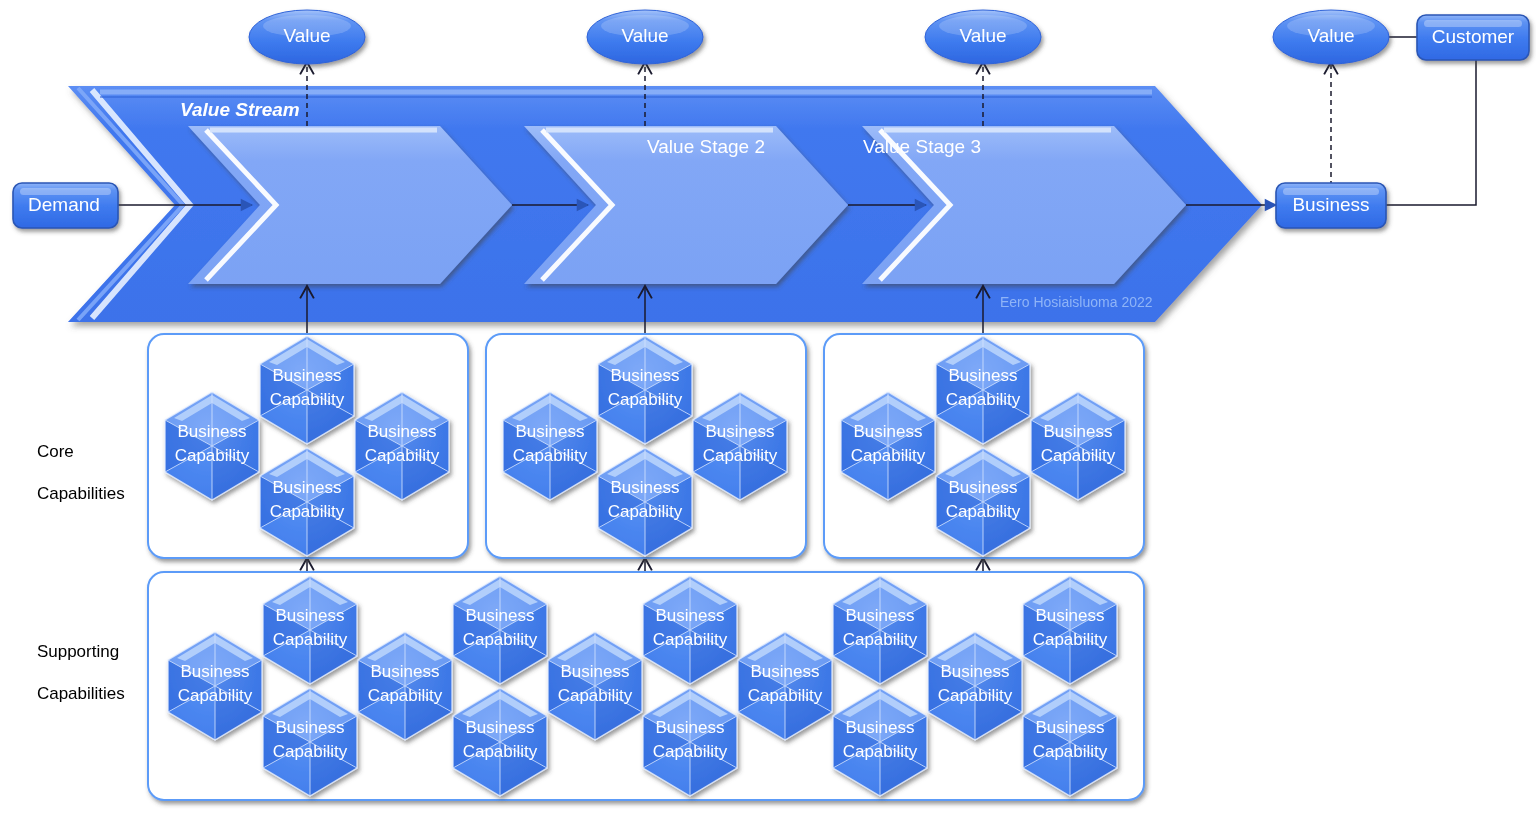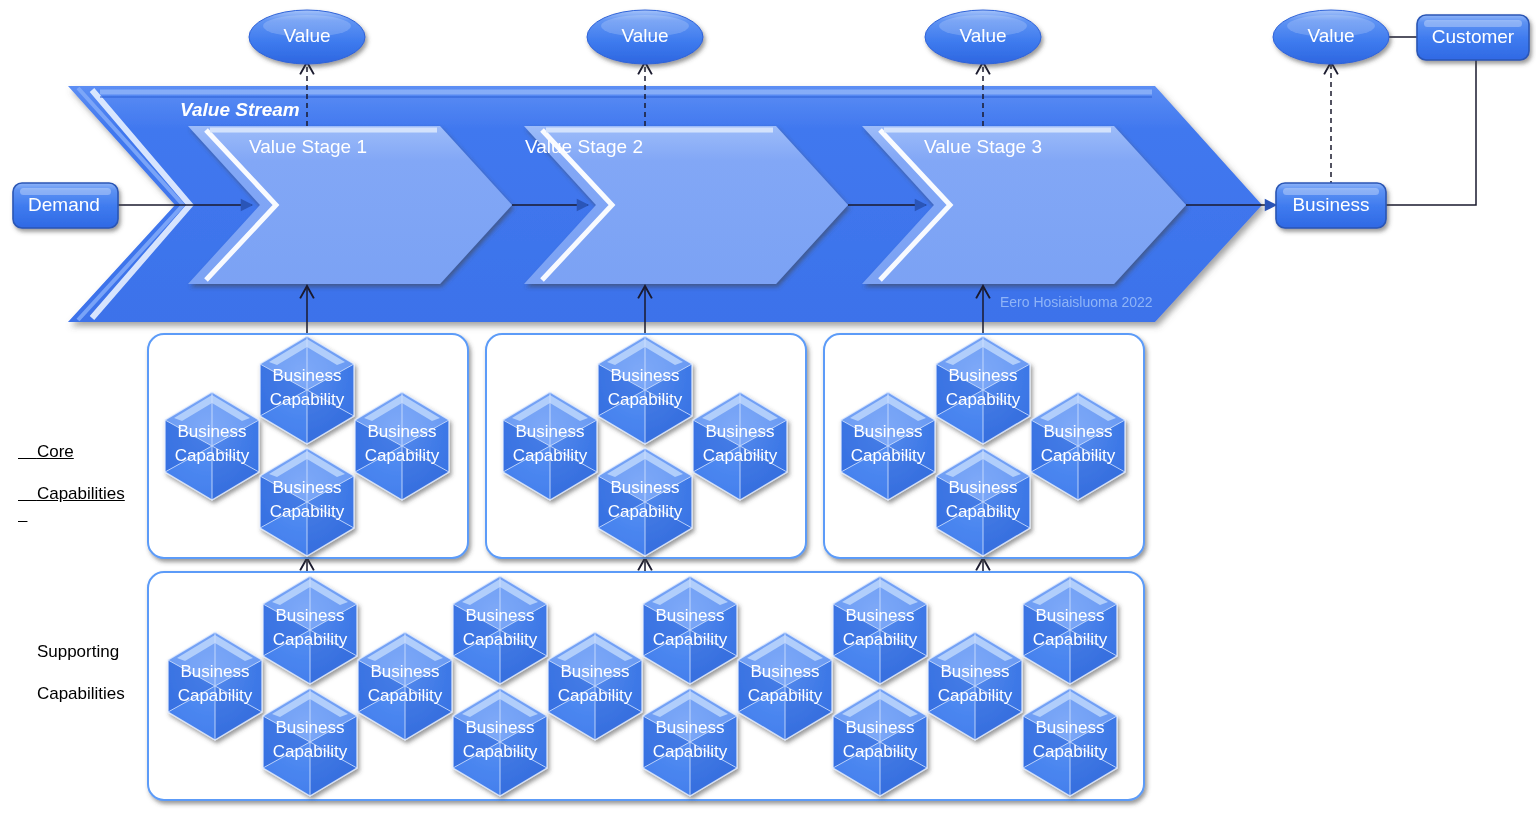--- a/index.html
+++ b/index.html
@@ -210,34 +210,33 @@
         <use xlink:href="#hexsym" x="925" y="630" width="100" height="112" filter="url(#dssm)"></use>
         <use xlink:href="#hexsym" x="1020" y="574" width="100" height="112" filter="url(#dssm)"></use>
         <use xlink:href="#hexsym" x="1020" y="686" width="100" height="112" filter="url(#dssm)"></use>
       </g>
 
     <text id="credit" x="1000" y="307" font-family="Liberation Sans, sans-serif" font-size="14" fill="#8fb4f7">Eero Hosiaisluoma 2022</text>
   </svg>
 
   <div class="txt" style="left:180px;top:99px;font-size:19px;font-weight:bold;font-style:italic;color:#ffffff;">Value Stream</div>
 
-  <div class="txt" style="left:188px;top:136px;width:240px;text-align:center;font-size:19px;color:#ffffff;">Value Stage 1</div>
-  <div class="txt" style="left:525px;top:136px;width:240px;text-align:left;font-size:19px;color:#ffffff;">Value Stage 2</div>
-  <div class="txt" style="left:863px;top:136px;width:240px;text-align:center;font-size:19px;color:#ffffff;">Value Stage 3</div>
+  <div class="txt" style="left:525px;top:136px;width:240px;text-align:right;font-size:19px;color:#ffffff;">Value Stage 2</div>
+  <div class="txt" style="left:863px;top:136px;width:240px;text-align:left;font-size:19px;color:#ffffff;">Value Stage 3</div>
 
   <div class="txt" style="left:249px;top:25px;width:116px;text-align:center;font-size:19px;color:#ffffff;">Value</div>
   <div class="txt" style="left:587px;top:25px;width:116px;text-align:center;font-size:19px;color:#ffffff;">Value</div>
   <div class="txt" style="left:925px;top:25px;width:116px;text-align:center;font-size:19px;color:#ffffff;">Value</div>
   <div class="txt" style="left:1273px;top:25px;width:116px;text-align:center;font-size:19px;color:#ffffff;">Value</div>
 
   <div class="txt" style="left:13px;top:194px;width:102px;text-align:center;font-size:19px;color:#ffffff;">Demand</div>
   <div class="txt" style="left:1276px;top:194px;width:110px;text-align:center;font-size:19px;color:#ffffff;">Business</div>
   <div class="txt" style="left:1417px;top:26px;width:112px;text-align:center;font-size:19px;color:#ffffff;">Customer</div>
 
-  <div class="txt" style="left:18px;top:420px;font-size:17px;text-decoration:underline;">
+  <div class="txt" style="left:18px;top:420px;font-size:17px;">
     <span>Core</span><br>
     <span>Capabilities</span>
   </div>
   <div class="txt" style="left:18px;top:620px;font-size:17px;">
     <span>Supporting</span><br>
     <span>Capabilities</span>
   </div>
 
   <div id="hextext">
       <div class="txt" style="left: 251px; top: 364px; width: 112px; text-align: center; font-size: 17px; line-height: 24px; color: rgb(255, 255, 255);"><span>Business</span><br><span>Capability</span></div>

